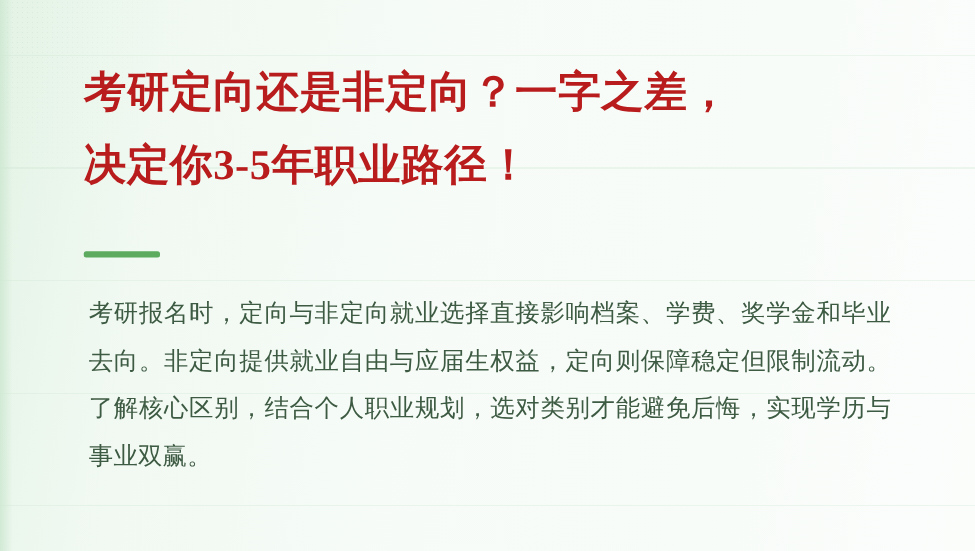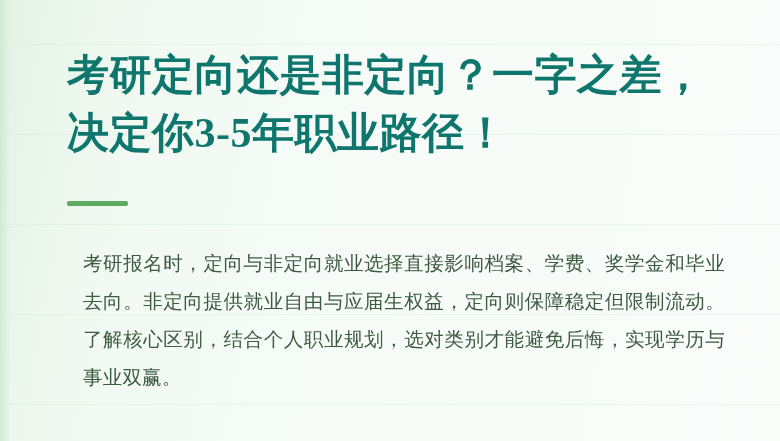--- a/index.html
+++ b/index.html
@@ -90,44 +90,44 @@
   }
 
   .headline {
     position: absolute;
     top: 46px;
     left: 0;
     right: 16px;
     margin: 0;
     font-family: "Liberation Serif", "DejaVu Serif", serif;
     font-weight: 700;
-    font-size: 42px;
+    font-size: 34px;
     line-height: 58px;
     letter-spacing: 0.5px;
-    color: #0f766e;
+    color: #b91c1c;
     white-space: pre-line;
     text-rendering: optimizeLegibility;
   }
 
   .accent-bar {
     position: absolute;
     left: 0;
     top: 201px;
     width: 61px;
     height: 5px;
     border-radius: 2px;
     background: #5cab5f;
   }
 
   .body-copy {
     position: absolute;
     top: 228px;
     left: 0;
     width: 642px;
-    margin: 16px;
+    margin: 4px;
     font-family: "Liberation Sans", "DejaVu Sans", sans-serif;
     font-weight: 400;
     font-size: 19.5px;
     line-height: 38px;
     letter-spacing: 0.2px;
     color: #3d5a42;
     text-align: justify;
     text-justify: inter-character;
   }
 </style>

